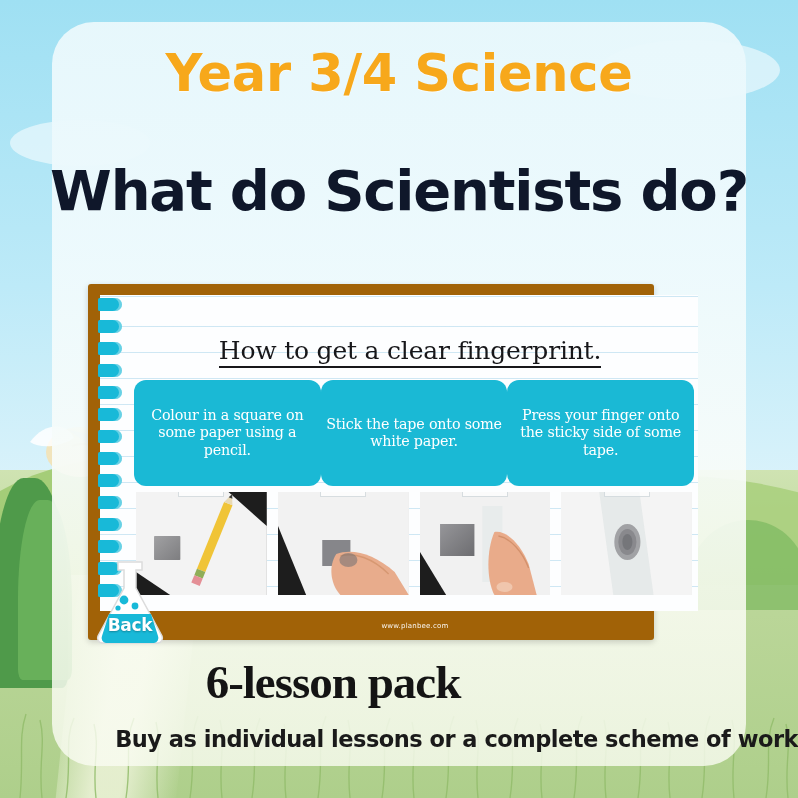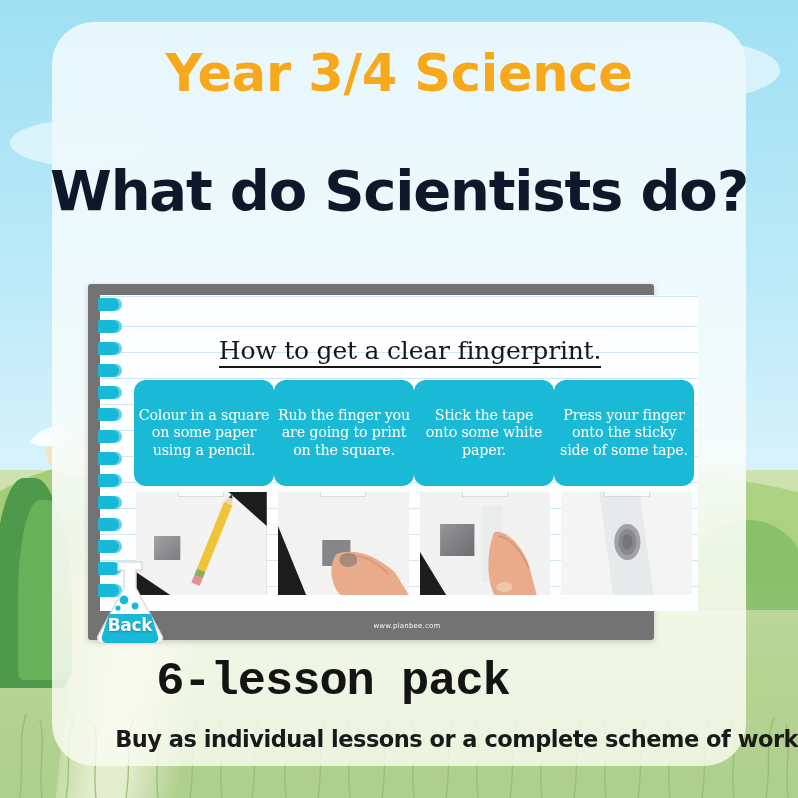--- a/index.html
+++ b/index.html
@@ -133,40 +133,40 @@
 
   .bottom-title {
     position: absolute;
     left: 0; top: 655px;
     width: 666px;
     text-align: center;
     font-size: 47px;
     font-weight: 700;
     letter-spacing: -1px;
     color: #141414;
-    font-family: Liberation Mono, monospace;
+    font-family: Liberation Serif, serif;
   }
   .bottom-sub {
     position: absolute;
     left: 0; top: 726px;
     width: 798px;
     text-align: right;
     font-size: 22.5px;
     font-weight: 700;
     letter-spacing: -0.5px;
     color: #1a1a1a;
     font-family: "DejaVu Sans", sans-serif;
   }
 
   
   .slide {
     position: absolute;
     left: 88px; top: 284px;
     width: 566px; height: 356px;
-    background: #737373;
+    background: #a16207;
     border-radius: 3px;
     box-shadow: 0 2px 6px rgba(0,0,0,.18);
     overflow: visible;
   }
   .slide-paper {
     position: absolute;
     left: 12px; top: 11px;
     width: 598px; height: 316px;
     background: #fdfeff;
     overflow: hidden;
@@ -253,21 +253,21 @@
     width: 46px; height: 9px;
     background: rgba(255,255,255,.72);
     border: 1px solid rgba(190,200,205,.6);
     z-index: 5;
   }
   .photo svg { display:block; width:100%; height:100%; }
 
   
   .slide-footer {
     position: absolute;
-    left: 8px; bottom: 0;
+    left: 16px; bottom: 0;
     width: 622px; height: 28px;
     display: flex;
     align-items: center;
     justify-content: center;
   }
   .slide-url {
     font-family: "DejaVu Sans", sans-serif;
     font-size: 7px;
     color: #ffffff;
     letter-spacing: .2px;
@@ -385,21 +385,20 @@
       <i style="top:264px"></i>
         <i style="top:286px"></i>
     </div>
 
     <div class="slide-title">
       <u>How to get a clear fingerprint.</u>
     </div>
 
     <div class="cards">
       <div class="card">Colour in a square on some paper using a pencil.</div>
-      <div class="card">Rub the finger you are going to print on the square.</div>
       <div class="card">Stick the tape onto some white paper.</div>
       <div class="card">Press your finger onto the sticky side of some tape.</div>
     </div>
 
     <div class="photos">
 
       <div class="photo">
         <div class="tapestrip"></div>
         <svg viewBox="0 0 130 103" preserveAspectRatio="none">
           <rect width="130" height="103" fill="#9d9d9e"></rect>

